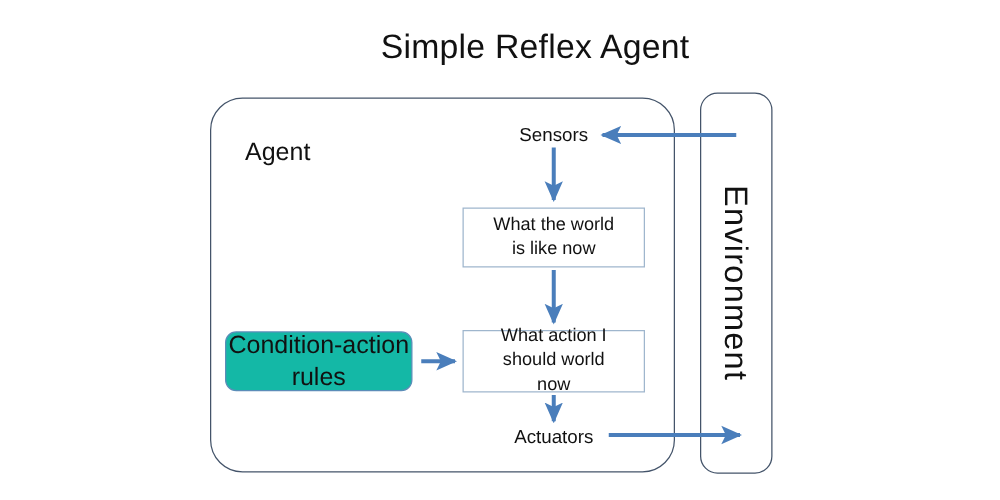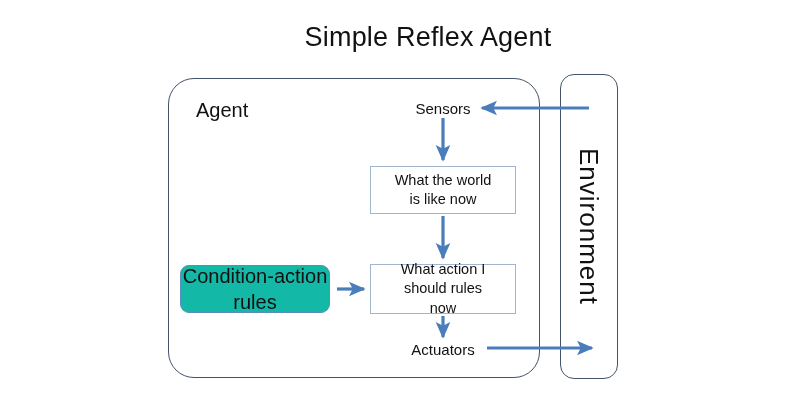--- a/index.html
+++ b/index.html
@@ -38,21 +38,21 @@
     width: 372px;
     height: 300px;
     border: 1.6px solid #44546a;
     border-radius: 26px;
     background: transparent;
     box-sizing: border-box;
   }
   .agent-label {
     position: absolute;
     left: 196px;
-    top: 99px;
+    top: 111px;
     font-size: 20px;
     color: #111111;
   }
   
   .env-box {
     position: absolute;
     left: 560px;
     top: 74px;
     width: 58px;
     height: 305px;
@@ -157,21 +157,21 @@
   <div class="agent-box"></div>
   <div class="agent-label">Agent</div>
 
   <div class="env-box"></div>
   <div class="env-label">Environment</div>
 
   <div class="plain-label" id="sensors-label">Sensors</div>
   <div class="plain-label" id="actuators-label">Actuators</div>
 
   <div class="proc-box" id="world-box">What the world is like now</div>
-  <div class="proc-box" id="action-box">What action I should rules now</div>
+  <div class="proc-box" id="action-box">What action I should world now</div>
   <div class="rules-box">Condition-action rules</div>
 
   <svg class="arrows" viewBox="0 0 800 400">
     <defs>
       <marker id="ah" viewBox="0 0 10 10" refX="9" refY="5" markerWidth="5.2" markerHeight="5.2" orient="auto-start-reverse">
         <path d="M 0 0.6 L 10 5 L 0 9.4 L 2.2 5 Z" fill="#4a7ebb"></path>
       </marker>
     </defs>
 
     <line x1="589" y1="108" x2="482" y2="108" stroke="#4a7ebb" stroke-width="3.2" marker-end="url(#ah)"></line>

